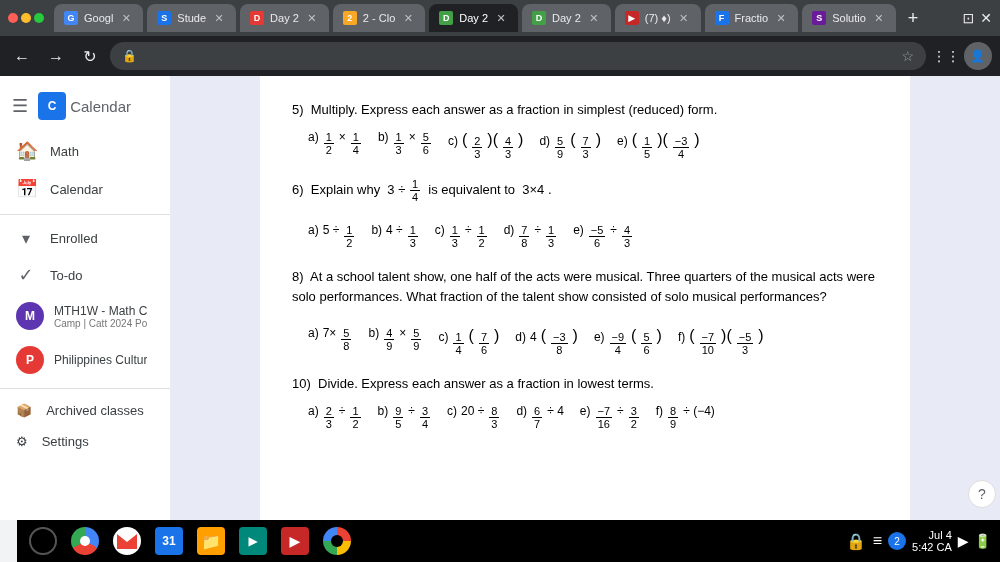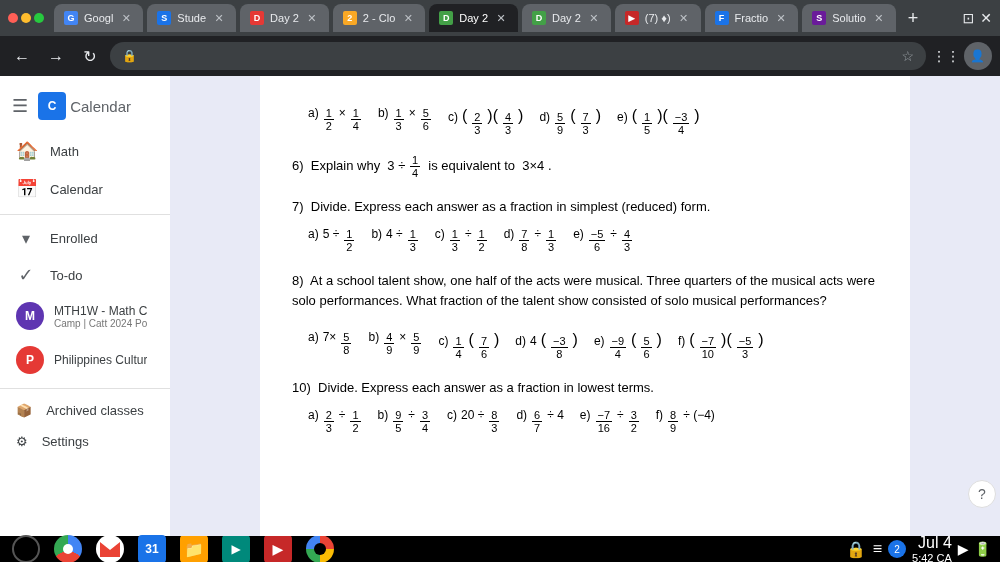--- a/index.html
+++ b/index.html
@@ -252,26 +252,27 @@
       margin: 0 1px;
       font-size: 11px;
       line-height: 1.1;
     }
     .fraction .num { border-bottom: 1px solid #000; padding: 0 2px; }
     .fraction .den { padding: 0 2px; }
 
     
     .taskbar {
       background: #000;
-      height: 26px;
+      height: 42px;
       display: flex;
       align-items: center;
       padding: 0 8px;
       gap: 6px;
       flex-shrink: 0;
+      margin-left: 17px;
     }
     .taskbar-item {
       width: 36px;
       height: 36px;
       border-radius: 50%;
       display: flex;
       align-items: center;
       justify-content: center;
       cursor: pointer;
       flex-shrink: 0;
@@ -482,20 +483,23 @@
     <div class="sidebar-settings">
       <span class="nav-icon">⚙</span>
       <span>Settings</span>
     </div>
   </div>
 
   <div class="content-area">
     <div class="worksheet">
 
       <div class="problem">
+        <div class="problem-title">
+          5)&nbsp; Multiply. Express each answer as a fraction in simplest (reduced) form.
+        </div>
         <div class="options-row">
           <div class="option">
             <span class="option-label">a)</span>
             <span class="fraction">
                 <span class="num">1</span>
                 <span class="den">2</span>
               </span>
             <span>×</span>
             <span class="fraction">
                 <span class="num">1</span>
@@ -561,23 +565,20 @@
       <div class="problem">
         <div class="problem-title">
           6)&nbsp; Explain why &nbsp;3 ÷ <span class="fraction" style="display:inline-flex;">
               <span class="num">1</span>
               <span class="den">4</span>
             </span>&nbsp; is equivalent to &nbsp;3×4 .
         </div>
       </div>
 
       <div class="problem">
-        <div class="problem-title">
-          7)&nbsp; Divide. Express each answer as a fraction in simplest (reduced) form.
-        </div>
         <div class="options-row">
           <div class="option">
             <span class="option-label">a)</span>
             <span>5 ÷ </span>
             <span class="fraction">
                 <span class="num">1</span>
                 <span class="den">2</span>
               </span>
           </div>
           <div class="option">
@@ -833,21 +834,21 @@
 
     <span style="font-size:16px;cursor:pointer;">🔒</span>
 
     <span style="font-size:16px;cursor:pointer;">≡</span>
 
     <div class="notification-dot">
       <span>2</span>
     </div>
 
     <div style="display:flex;flex-direction:column;align-items:flex-end;">
-      <span style="font-size:16px;color:#fff;">Jul 4</span>
+      <span style="font-size:11px;color:#fff;">Jul 4</span>
       <span style="font-size:11px;color:#fff;">5:42 CA</span>
     </div>
 
     <span style="font-size:14px;color:#fff;">▶</span>
 
     <span style="font-size:14px;color:#fff;">🔋</span>
   </div>
 </div>
 
 </body></html>

